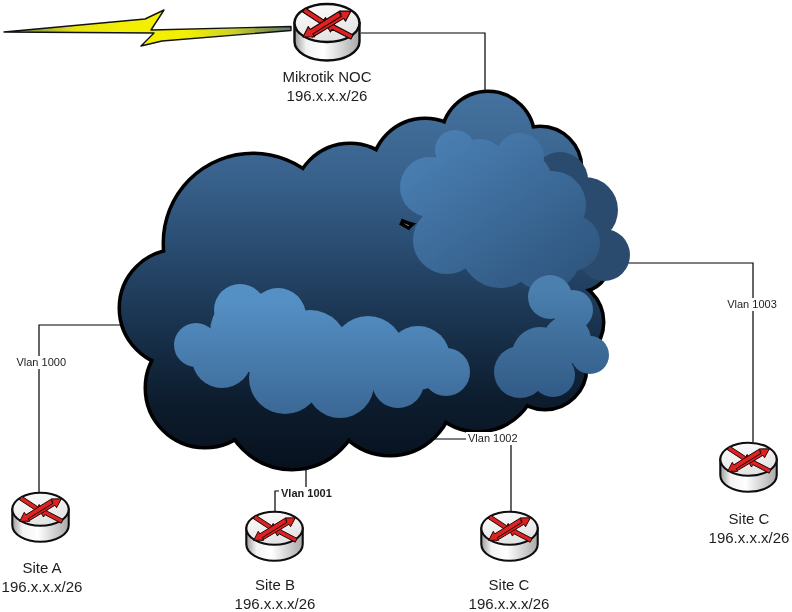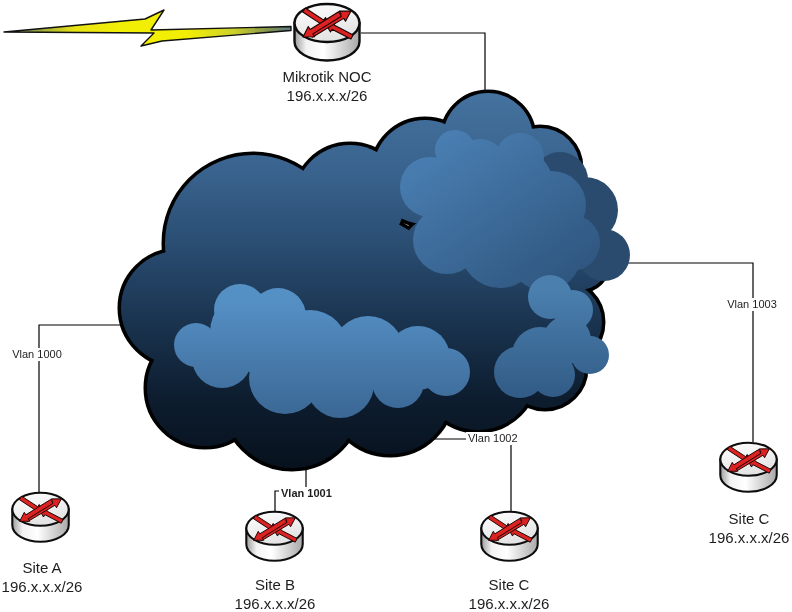--- a/index.html
+++ b/index.html
@@ -168,21 +168,21 @@
     <use href="#router" transform="translate(719,441) scale(0.868)"></use>
   </svg>
 
 
 
   <div class="node-label" style="left:247px;top:67px;width:160px;">
     <div>Mikrotik NOC</div>
     <div>196.x.x.x/26</div>
   </div>
 
-  <div class="lbl small center onwhite" style="left:6px;top:348px;width:58px;">Vlan 1000</div>
+  <div class="lbl small center onwhite" style="left:6px;top:356px;width:58px;text-align:right;">Vlan 1000</div>
   <div class="lbl small onwhite" style="left:279px;top:487px;font-weight:bold;">Vlan 1001</div>
   <div class="lbl small onwhite" style="left:466px;top:432px;">Vlan 1002</div>
   <div class="lbl small center onwhite" style="left:713px;top:273px;width:74px;margin-top:25px;">Vlan 1003</div>
 
   <div class="node-label" style="left:-4px;top:558px;width:92px;">
     <div>Site A</div>
     <div>196.x.x.x/26</div>
   </div>
   <div class="node-label" style="left:214px;top:575px;width:122px;">
     <div>Site B</div>

